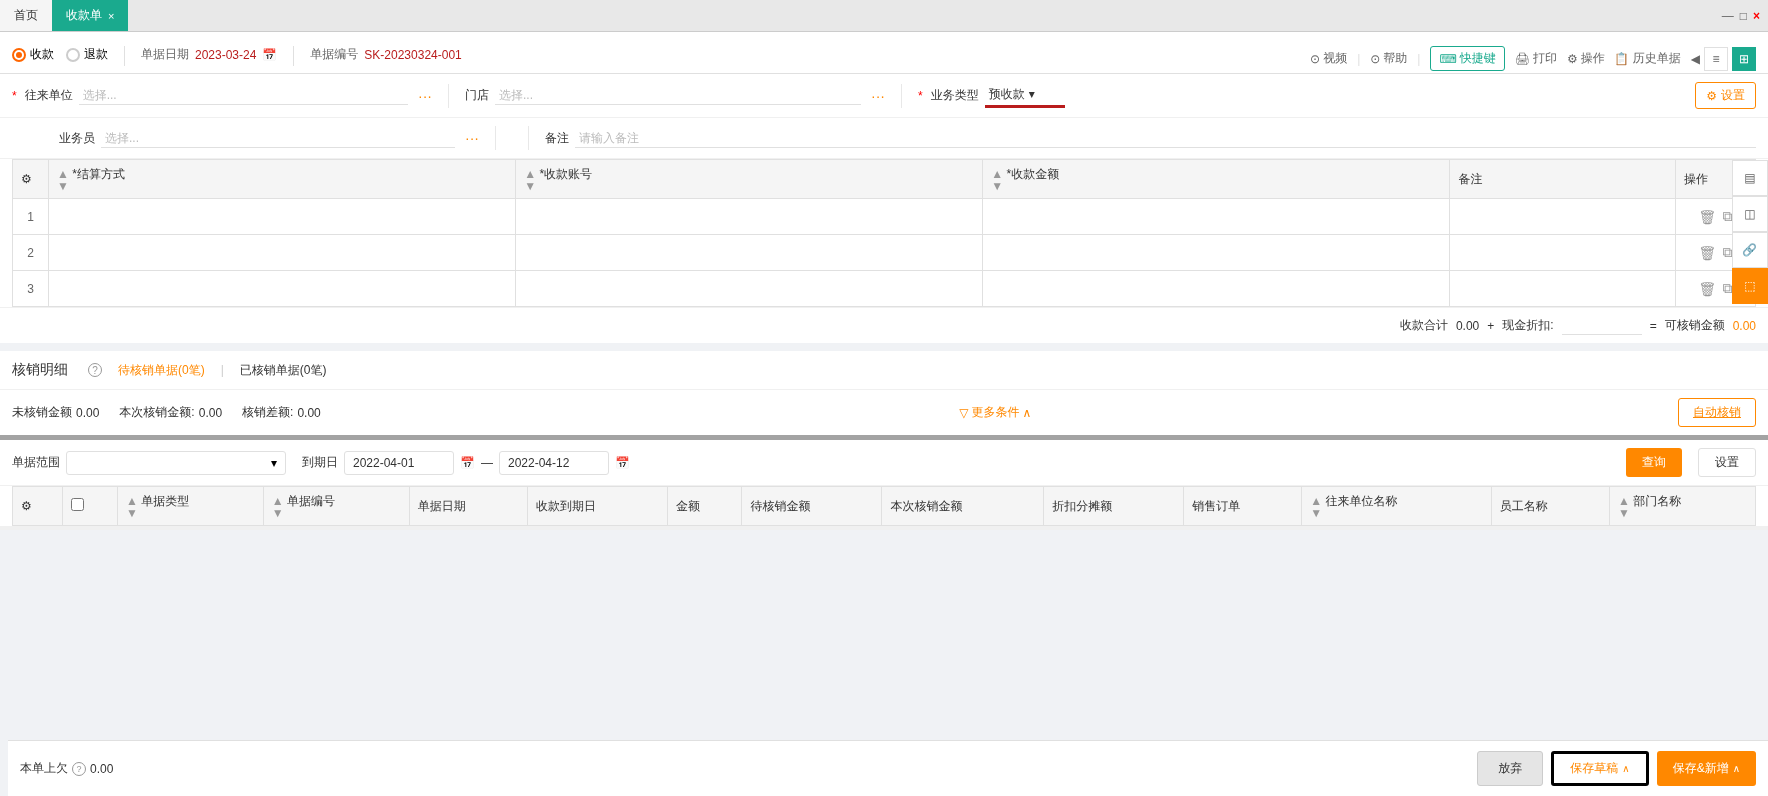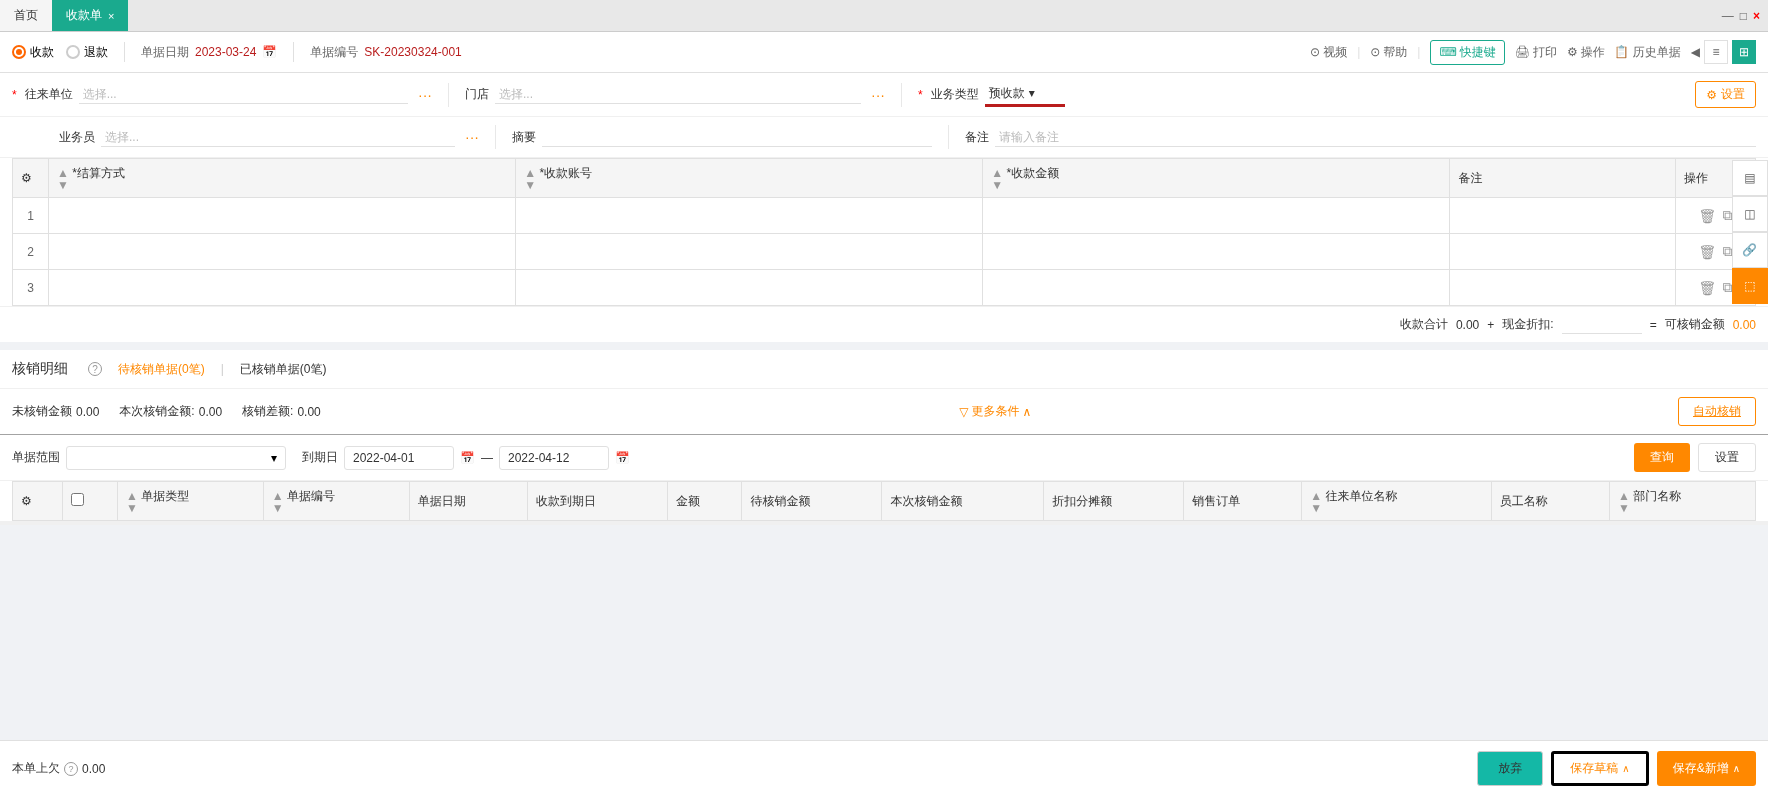--- a/index.html
+++ b/index.html
@@ -43,26 +43,26 @@
       padding-right: 8px;
       gap: 6px;
       color: #666;
       font-size: 14px;
     }
     .tab-bar-right span { cursor: pointer; }
 
     
     .toolbar {
       display: flex;
-      align-items: center;
-      background: #fff;
-      padding: 20px 12px;
+      align-items: flex-start;
+      background: #fff;
+      padding: 14px 12px;
       border-bottom: 1px solid #e0e0e0;
       gap: 16px;
-      height: 29px;
+      height: 42px;
     }
     .radio-group { display: flex; gap: 12px; align-items: center; }
     .radio-item { display: flex; align-items: center; gap: 4px; cursor: pointer; }
     .radio-dot {
       width: 14px; height: 14px; border-radius: 50%;
       border: 2px solid #ccc;
       display: flex; align-items: center; justify-content: center;
     }
     .radio-dot.selected { border-color: #f60; }
     .radio-dot.selected::after {
@@ -220,21 +220,21 @@
     .tab-link {
       color: #f80; cursor: pointer;
     }
 
     
     .stats-row {
       display: flex;
       align-items: center;
       padding: 8px 12px;
       gap: 20px;
-      border-bottom: 1px solid #a3a3a3;
+      border-bottom: 5px solid #a3a3a3;
     }
     .stat-item { display: flex; align-items: center; gap: 4px; color: #333; }
     .stat-value { color: #333; }
     .auto-write-off-btn {
       margin-left: auto;
       background: #fff;
       border: 1px solid #f80;
       color: #f80;
       padding: 5px 14px;
       border-radius: 3px;
@@ -285,21 +285,21 @@
     .set-btn {
       background: #fff;
       border: 1px solid #e0e0e0;
       color: #333;
       padding: 5px 16px;
       border-radius: 3px;
       cursor: pointer;
     }
     .filter-buttons {
       margin-left: auto;
-      display: flex; gap: 8px; padding-left: 12px;
+      display: flex; gap: 16px; padding-left: 12px;
     }
 
     
     .bottom-table {
       width: 100%;
       border-collapse: collapse;
       border: 1px solid #e0e0e0;
     }
     .bottom-table th {
       background: #f5f5f5;
@@ -315,33 +315,33 @@
     
     .bottom-bar {
       display: flex;
       align-items: center;
       padding: 10px 12px;
       background: #fff;
       border-top: 1px solid #e0e0e0;
       gap: 12px;
       position: fixed;
       bottom: 0;
-      left: 0;
+      left: 8px;
       right: 0;
     }
     .bottom-info { display: flex; align-items: center; gap: 4px; color: #333; }
     .info-icon {
       width: 14px; height: 14px; border-radius: 50%;
       border: 1px solid #999;
       display: inline-flex; align-items: center; justify-content: center;
       font-size: 9px; color: #999; cursor: pointer;
     }
     .bottom-actions { margin-left: auto; display: flex; gap: 8px; }
     .discard-btn {
-      background: #14b8a6; border: 1px solid #ccc; color: #333;
+      background: #e5e5e5; border: 1px solid #ccc; color: #333;
       padding: 6px 20px; border-radius: 3px; cursor: pointer;
     }
     .save-draft-btn {
       background: #fff; border: 3px solid #000000; color: #f80;
       padding: 6px 16px; border-radius: 3px; cursor: pointer;
       display: flex; align-items: center; gap: 4px;
     }
     .save-new-btn {
       background: #f80; border: none; color: #fff;
       padding: 6px 16px; border-radius: 3px; cursor: pointer;
@@ -487,24 +487,20 @@
     </div>
   </div>
 
   <div class="form-row">
     <div class="form-field" style="max-width:420px;margin-left:47px;">
       <span class="form-field-label">业务员</span>
       <input class="form-input" type="text" placeholder="选择..." style="">
       <span class="more-btn">···</span>
     </div>
     <div class="form-divider"></div>
-    <div class="form-field" style="max-width:420px;">
-      <span class="form-field-label">摘要</span>
-      <input class="form-input" type="text" placeholder="" style="">
-    </div>
     <div class="form-divider"></div>
     <div class="form-field">
       <span class="form-field-label">备注</span>
       <input class="form-input" type="text" placeholder="请输入备注" style="">
     </div>
   </div>
 
   <div class="table-container">
     <table class="data-table">
       <thead>

